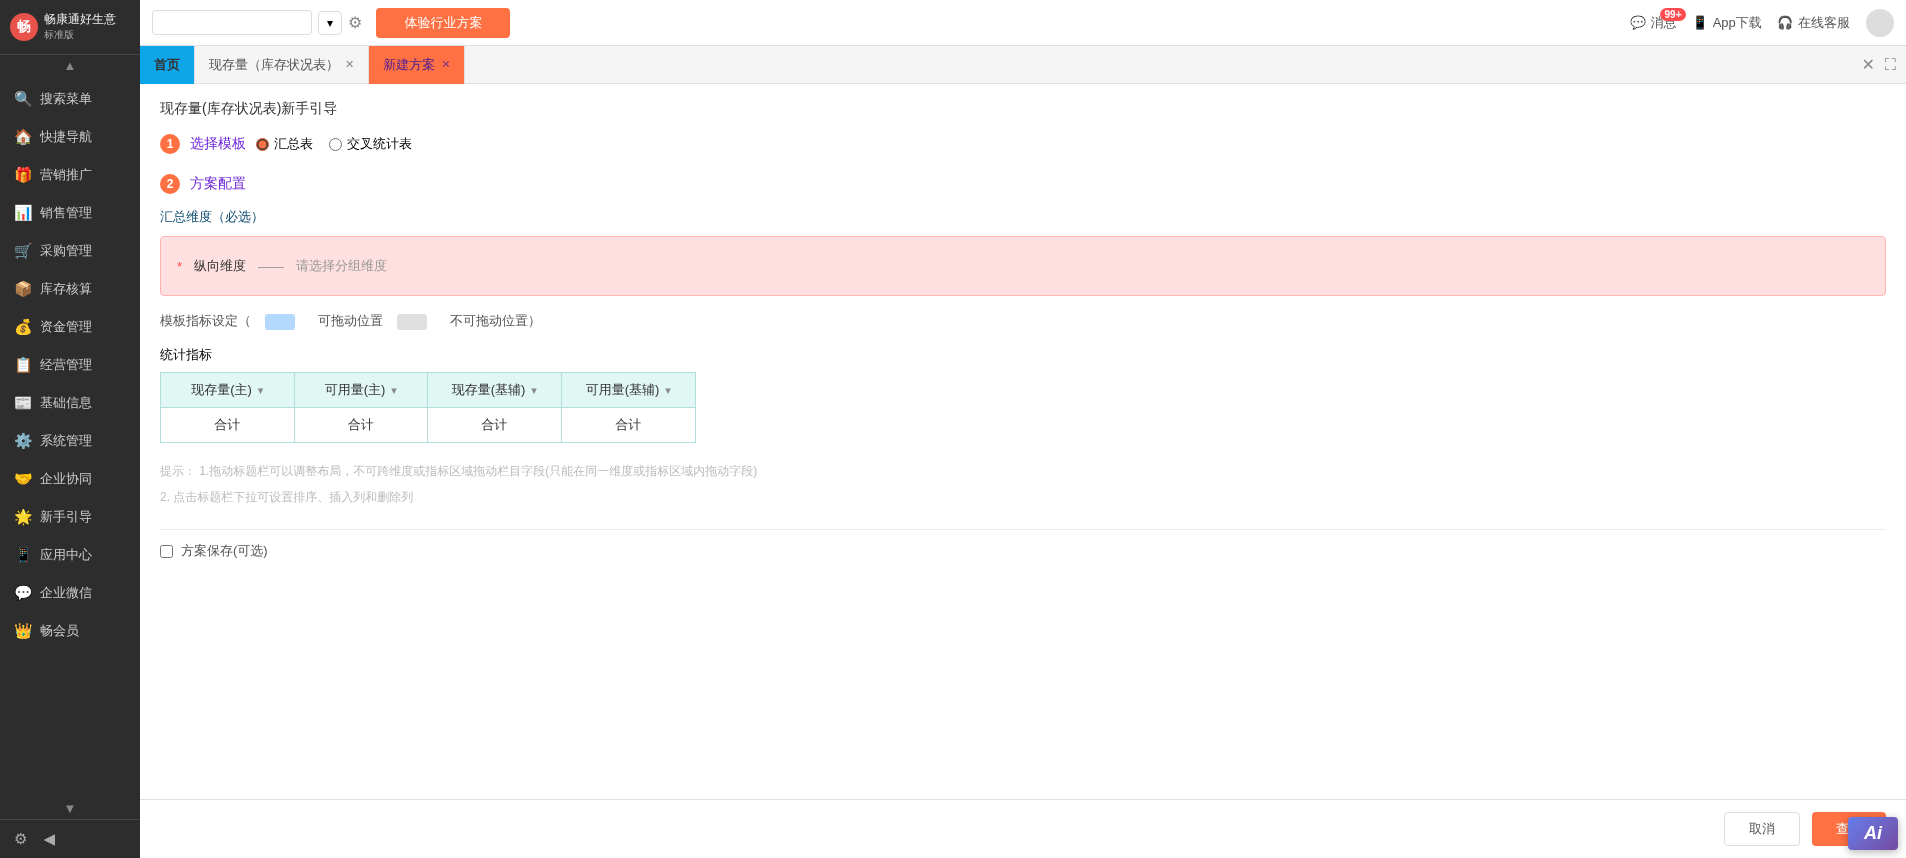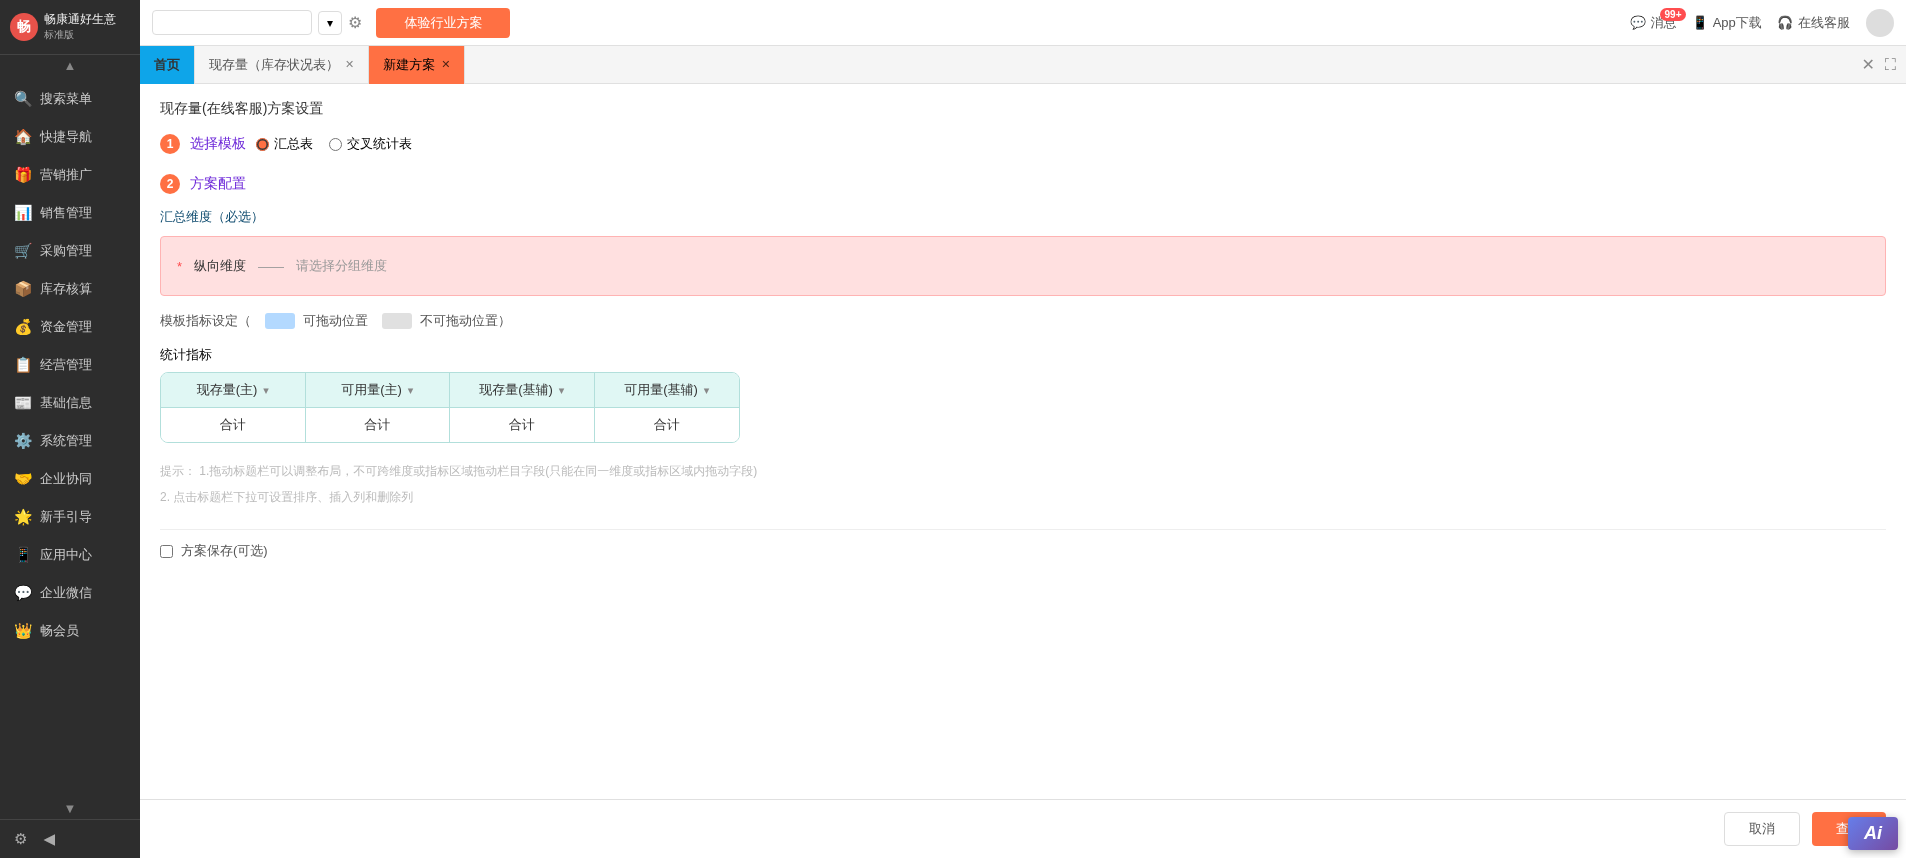--- a/index.html
+++ b/index.html
@@ -109,21 +109,21 @@
     .tab {
       display: flex; align-items: center; gap: 6px;
       padding: 0 14px;
       height: 38px;
       cursor: pointer;
       font-size: 13px;
       color: #555;
       border-right: 1px solid #e0e0e0;
     }
     .tab.active {
-      background: #ff7043; color: #000000;
+      background: #ff7043; color: #4c1d95;
       border-radius: 0;
     }
     .tab.home { background: #0ea5e9; color: #333; font-weight: bold; }
     .tab-close { font-size: 11px; cursor: pointer; opacity: 0.7; }
     .tabbar-right { margin-left: auto; display: flex; align-items: center; padding-right: 10px; gap: 10px; }
     .tabbar-icon-btn { cursor: pointer; font-size: 16px; color: #888; }
 
     
     .content {
       flex: 1;
@@ -175,38 +175,38 @@
     .dimension-required { color: #ff4d4f; }
     .dimension-name { font-size: 13px; color: #333; }
     .dimension-dash { color: #999; }
     .dimension-placeholder { color: #999; font-size: 13px; }
 
     
     .template-setting {
       display: flex; align-items: center; gap: 14px; margin-bottom: 16px; font-size: 13px; color: #555;
     }
     .indicator-draggable {
-      display: flex; align-items: center; gap: 8px;
+      display: flex; align-items: flex-end; gap: 23px;
     }
     .drag-box-blue {
       width: 30px; height: 16px; background: #b3d9ff; border-radius: 3px;
     }
     .drag-box-gray {
       width: 30px; height: 16px; background: #e0e0e0; border-radius: 3px;
     }
 
     
     .stats-label {
       font-size: 13px; color: #000000; margin-bottom: 8px; font-weight: 500;
     }
     .stats-table {
       border: 1px solid #b2dfdb;
-      border-radius: 8px;
+      border-radius: 0;
       overflow: hidden;
-      width: 580px;
+      width: 536px;
     }
     .stats-table-header {
       display: grid;
       grid-template-columns: repeat(4, 1fr);
       background: #e0f7f4;
     }
     .stats-col-header {
       display: flex; align-items: center; justify-content: center;
       gap: 6px;
       padding: 8px 6px;
@@ -409,21 +409,21 @@
       <span class="tab-close">✕</span>
     </div>
     <div class="tabbar-right">
       <span class="tabbar-icon-btn">✕</span>
       <span class="tabbar-icon-btn">⛶</span>
     </div>
   </div>
 
   <div class="content">
     <div class="content-inner">
-      <div class="page-title">现存量(在线客服)方案设置</div>
+      <div class="page-title">现存量(库存状况表)新手引导</div>
 
       <div class="section">
         <div class="section-header">
           <div class="section-num">1</div>
           <div class="section-title">选择模板</div>
           <div class="radio-group">
             <label class="radio-item">
               <input class="radio-input" type="radio" name="template" checked="" style="">
               <span>汇总表</span>
             </label>

